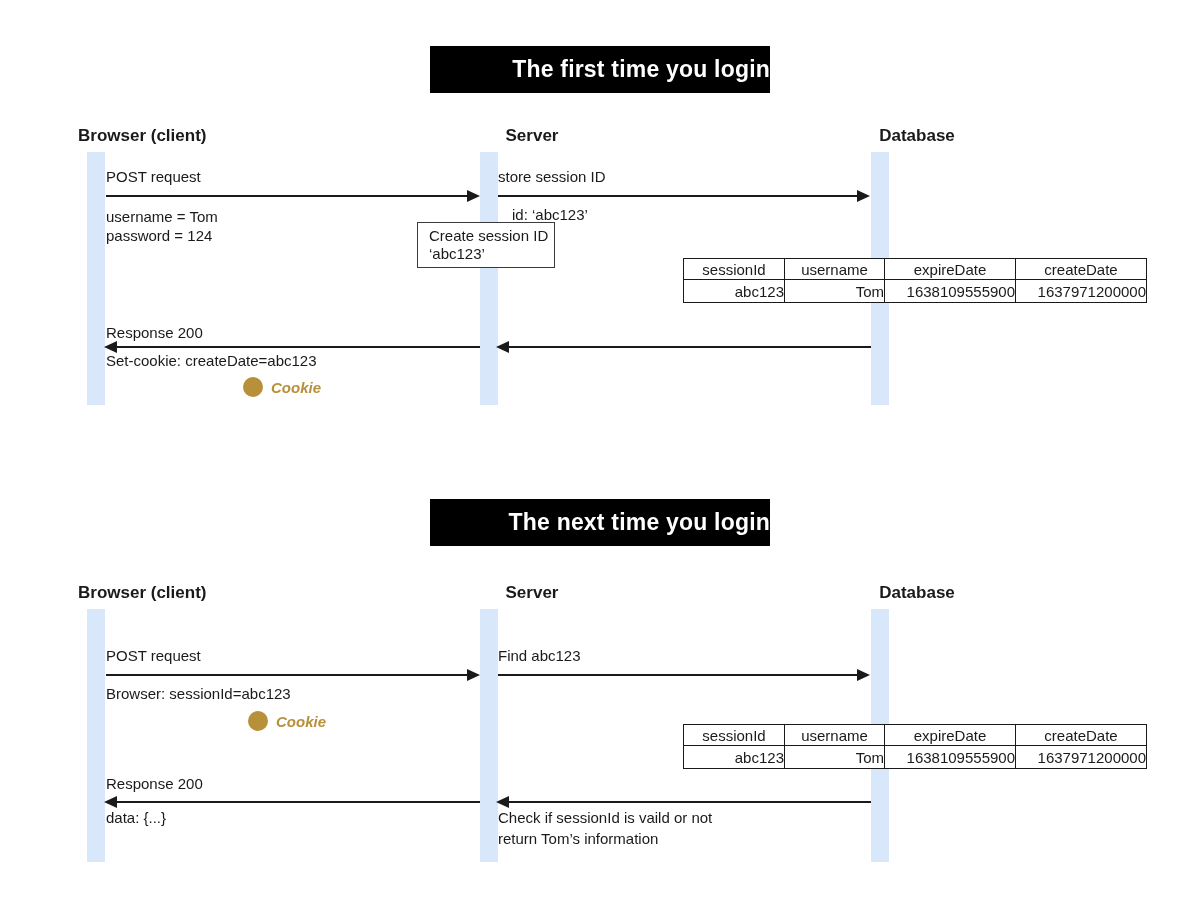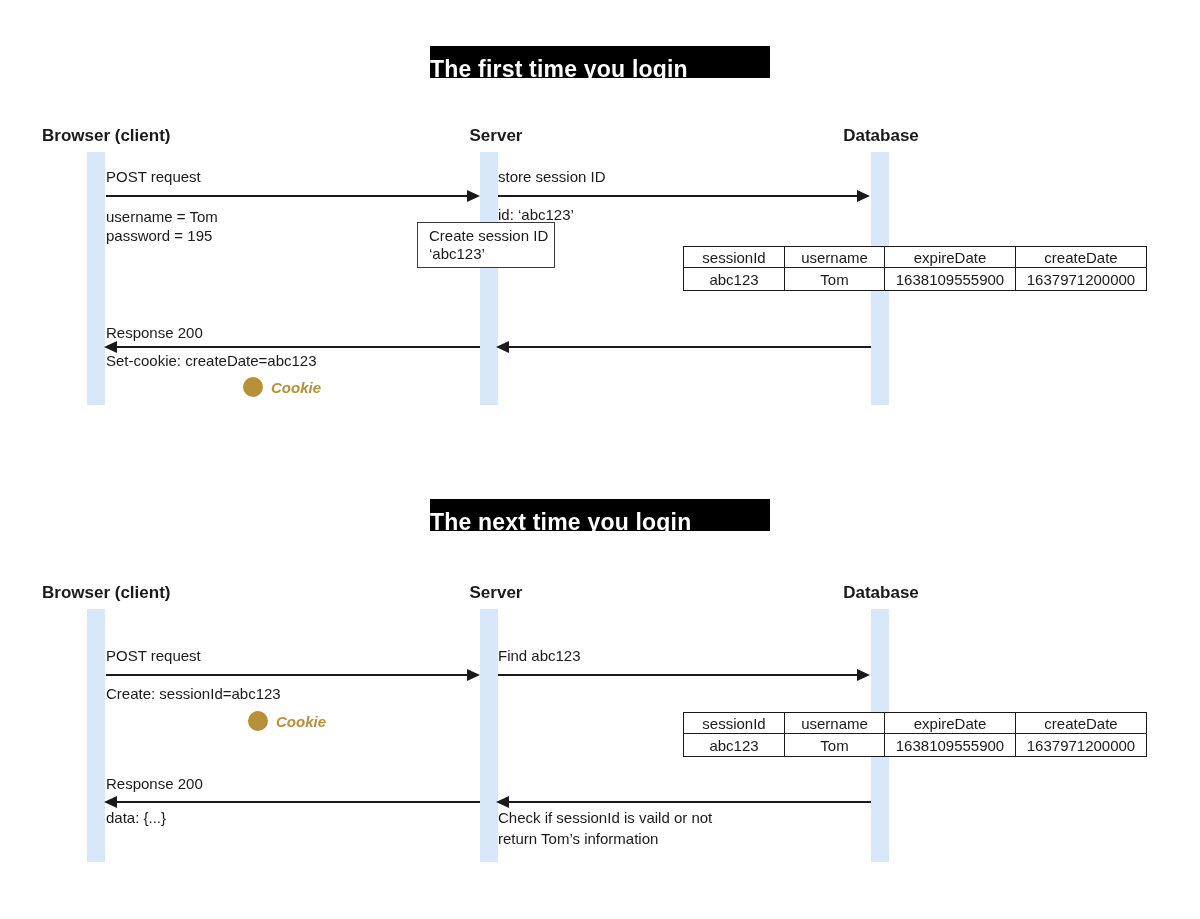--- a/index.html
+++ b/index.html
@@ -9,28 +9,28 @@
     --title-fg: #FFFFFF;
     --ink: #1A1A1A;
   }
   * { margin:0; padding:0; box-sizing:border-box; }
   body { background:#ffffff; }
   .canvas {
     position:relative; width:1200px; height:919px; background:#ffffff;
     font-family:"Liberation Sans", sans-serif; color:var(--ink); overflow:hidden;
   }
   .title-bar {
-    position:absolute; left:430px; width:340px; height:32px;
+    position:absolute; left:430px; width:340px; height:47px;
     background:var(--title-bg); color:var(--title-fg);
-    font-size:23px; font-weight:bold; text-align:left; line-height:47px;
+    font-size:23px; font-weight:bold; text-align:right; line-height:47px;
     letter-spacing:0.2px;
   }
   .t1 { top:46px; }
   .t2 { top:499px; }
-  .actor { position:absolute; font-size:17px; font-weight:bold; white-space:nowrap; }
+  .actor { position:absolute; font-size:17px; font-weight:bold; white-space:nowrap;margin-left:36px; }
   .actor.centered { transform:translateX(-50%); }
   .row1 { top:126px; }
   .row2 { top:583px; }
   .lifeline { position:absolute; width:18px; height:253px; background:var(--lifeline); }
   .ll-a { left:87px; }  .ll-b { left:480px; }  .ll-c { left:871px; }
   .ll-top1 { top:152px; }
   .ll-top2 { top:609px; }
   .arrow { position:absolute; height:2px; background:var(--ink); }
   .arrow.right::after {
     content:""; position:absolute; right:-2px; top:-5px; width:0; height:0;
@@ -43,28 +43,28 @@
     border-right:13px solid var(--ink);
   }
   .msg { position:absolute; font-size:15px; white-space:nowrap; }
   .note {
     position:absolute; left:417px; top:222px; width:138px; height:46px;
     background:#ffffff; border:1px solid #3a3a3a;
     font-size:15px; line-height:18px; padding:4px 4px 16px 11px;
   }
   .db-table {
     position:absolute; border-collapse:collapse; table-layout:fixed;
-    background:#ffffff; font-size:15px;
+    background:#ffffff; font-size:15px;margin-top:12px;
   }
   .db-table th, .db-table td {
     border:1px solid var(--ink); text-align:center; font-weight:normal;
     padding:0; overflow:hidden; white-space:nowrap;
   }
   .db-table th { height:21px; }
-  .db-table td { height:23px; }
+  .db-table td { height:23px;text-align:right; }
   .tb1 { left:683px; top:246px; }
   .tb2 { left:683px; top:712px; }
   .cookie-dot {
     position:absolute; width:20px; height:20px; border-radius:50%;
     background:var(--cookie-gold);
   }
   .cookie-label {
     position:absolute; font-size:15px; font-weight:bold; color:var(--cookie-gold);
     white-space:nowrap;
     font-style:italic;
@@ -82,25 +82,25 @@
     <div class="actor row1 centered" style="left:496px">Server</div>
     <div class="actor row1 centered" style="left:881px">Database</div>
 
     <div class="lifeline ll-a ll-top1"></div>
     <div class="lifeline ll-b ll-top1"></div>
     <div class="lifeline ll-c ll-top1"></div>
 
     <div class="msg" style="left:106px; top:168px; width:372px">POST request</div>
     <div class="arrow right" style="left:106px; top:195px; width:372px"></div>
     <div class="msg" style="left:106px; top:208px; width:372px">username = Tom</div>
-    <div class="msg" style="left:106px; top:227px; width:372px">password = 195</div>
+    <div class="msg" style="left:106px; top:227px; width:372px">password = 124</div>
 
     <div class="msg" style="left:498px; top:168px; width:370px">store session ID</div>
     <div class="arrow right" style="left:498px; top:195px; width:370px"></div>
-    <div class="msg" style="left:498px; top:206px; width:370px">id: ‘abc123’</div>
+    <div class="msg" style="left:512px; top:206px; width:370px">id: ‘abc123’</div>
 
     <div class="note">
       <div>Create session ID</div>
       <div>‘abc123’</div>
     </div>
 
     <table class="db-table tb1">
       <colgroup>
           <col style="width:101px">
           <col style="width:100px">
@@ -139,21 +139,21 @@
     <div class="actor row2" style="left:42px">Browser (client)</div>
     <div class="actor row2 centered" style="left:496px">Server</div>
     <div class="actor row2 centered" style="left:881px">Database</div>
 
     <div class="lifeline ll-a ll-top2"></div>
     <div class="lifeline ll-b ll-top2"></div>
     <div class="lifeline ll-c ll-top2"></div>
 
     <div class="msg" style="left:106px; top:647px; width:372px">POST request</div>
     <div class="arrow right" style="left:106px; top:674px; width:372px"></div>
-    <div class="msg" style="left:106px; top:685px; width:372px">Create: sessionId=abc123</div>
+    <div class="msg" style="left:106px; top:685px; width:372px">Browser: sessionId=abc123</div>
 
     <div class="cookie-dot" style="left:248px; top:711px"></div>
     <div class="cookie-label" style="left:276px; top:713px">Cookie</div>
 
     <div class="msg" style="left:498px; top:647px; width:370px">Find abc123</div>
     <div class="arrow right" style="left:498px; top:674px; width:370px"></div>
 
     <table class="db-table tb2">
       <colgroup>
           <col style="width:101px">

